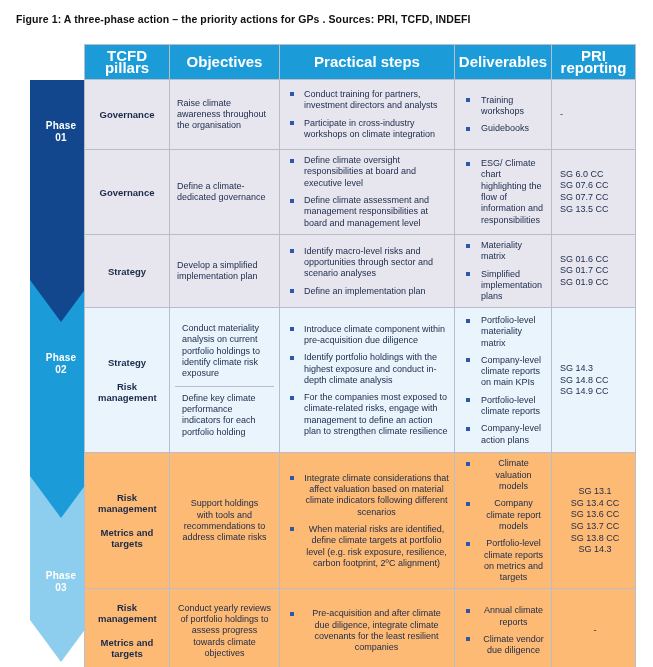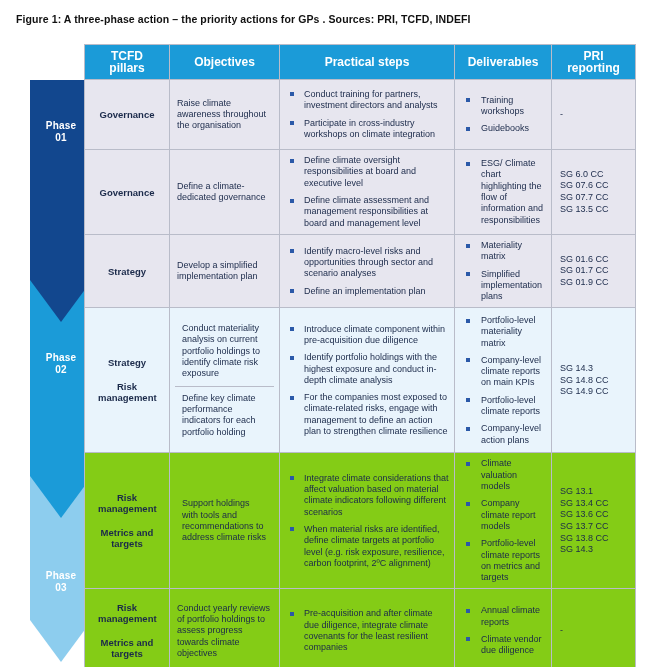--- a/index.html
+++ b/index.html
@@ -40,21 +40,21 @@
     table-layout:fixed;
   }
   .tbl td,.tbl th{
     border:1px solid #b9bcc9;
     vertical-align:middle;
     padding:0;
   }
   thead th{
     background:#1b9bd8;
     color:#ffffff;
-    font-size:12px;font-weight:bold;
+    font-size:15px;font-weight:bold;
     text-align:center;
     height:34px;
     line-height:12px;
     border:1px solid #1b9bd8;
   }
   .c-pillar{width:85px;}
   .c-obj{width:110px;}
   .c-steps{width:175px;}
   .c-deliv{width:97px;}
   .c-pri{width:84px;}
@@ -87,21 +87,21 @@
   ul.bul li:before{
     content:"";position:absolute;left:8px;top:3.5px;
     width:4px;height:4px;background:#2b59a8;
   }
   td.deliv ul.bul li{padding-left:24px;}
   td.deliv ul.bul li:before{left:9px;}
 
   
   tr.p1 > td{background:#e7e6ef;}
   tr.p2 > td{background:#e9f4fc;}
-  tr.p3 > td{background:#84cc16;}
+  tr.p3 > td{background:#fdba74;text-align:center;}
 
   .sub{width:100%;border-collapse:collapse;}
   .sub td{border:0;border-top:1px solid #b9bcc9;padding:6px 7px;
           font-size:9px;line-height:11.3px;background:transparent;}
   .sub tr:first-child td{border-top:0;}
   td.split{padding:5px !important;}
 </style>
 </head>
 <body>
 

